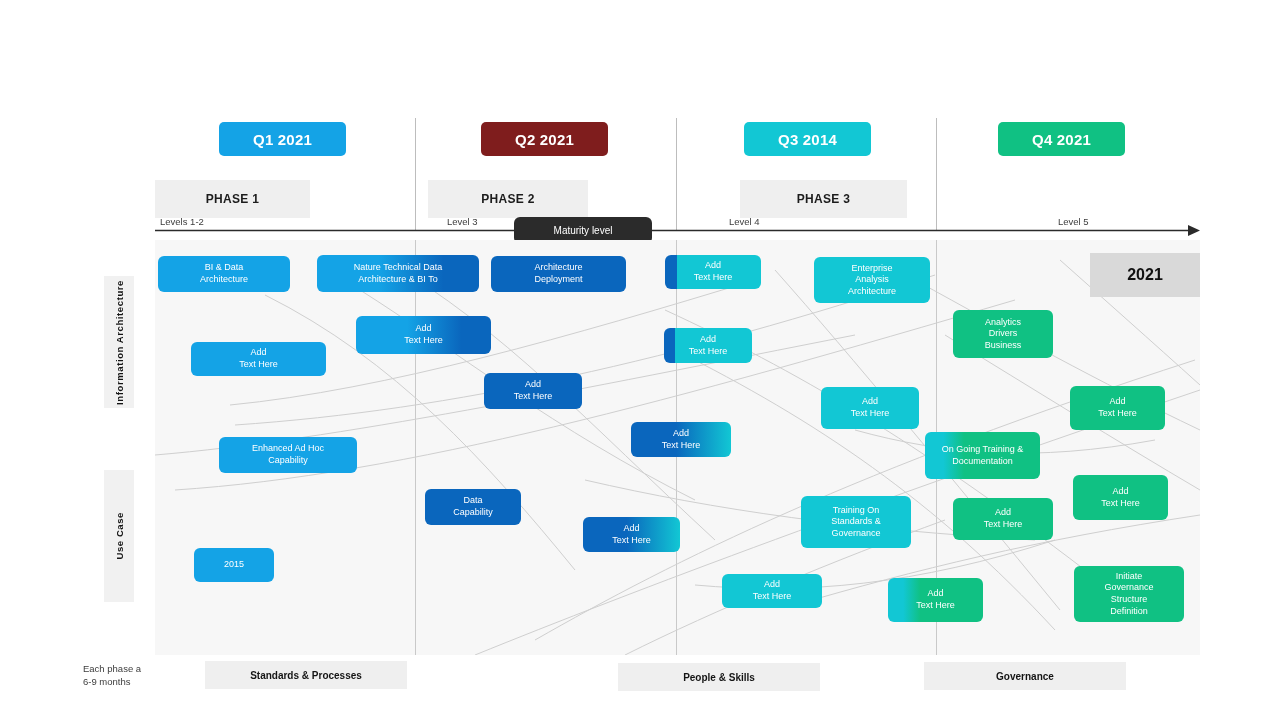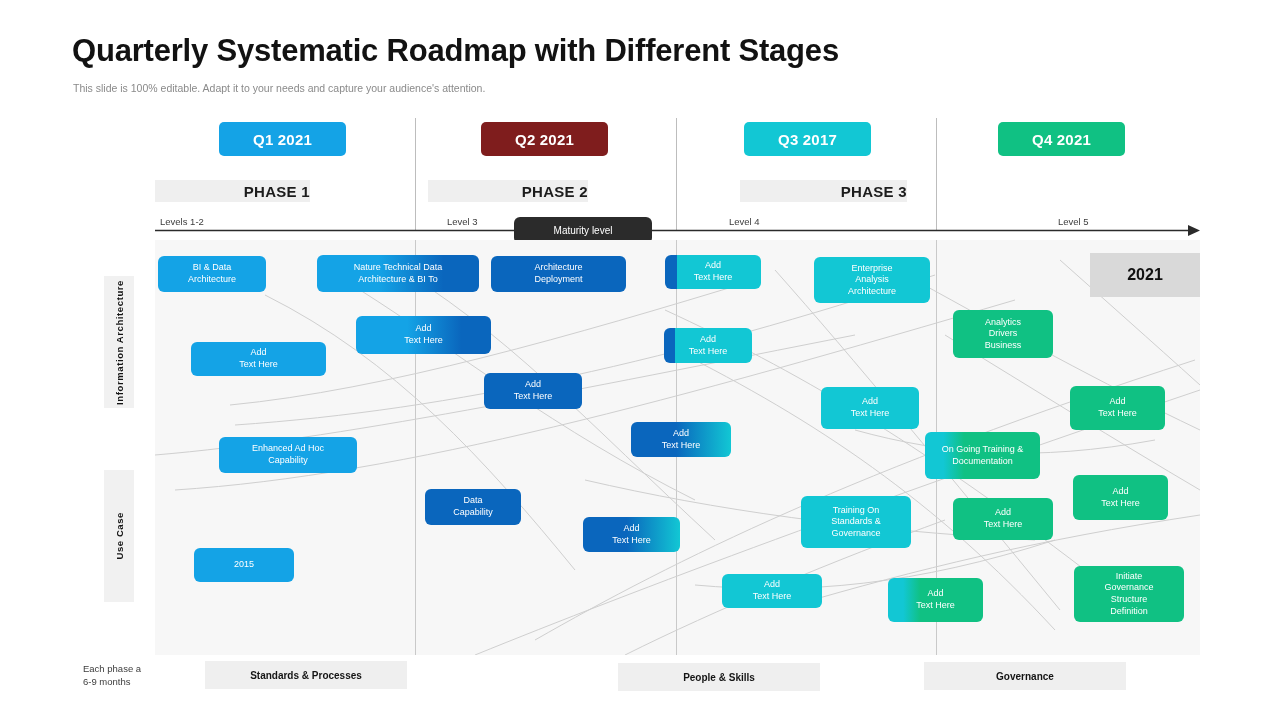--- a/index.html
+++ b/index.html
@@ -23,23 +23,23 @@
 
   
   .qpill{
     position:absolute;height:34px;border-radius:5px;
     display:flex;align-items:center;justify-content:center;
     color:#ffffff;font-size:15px;font-weight:bold;letter-spacing:0.2px;
   }
 
   
   .phase{
-    position:absolute;height:22px;background:#efefef;
-    display:flex;align-items:center;justify-content:flex-end;
-    font-size:15px;font-weight:bold;color:#1c1c1c;letter-spacing:0.3px;
+    position:absolute;height:38px;background:#efefef;
+    display:flex;align-items:center;justify-content:center;
+    font-size:12px;font-weight:bold;color:#1c1c1c;letter-spacing:0.3px;
   }
 
   
   .level{
     position:absolute;font-size:9.5px;color:#3d3d3d;white-space:nowrap;
   }
 
   
   .maturity{
     position:absolute;left:514px;top:217px;width:138px;height:27px;
@@ -91,31 +91,29 @@
     display:flex;align-items:center;justify-content:center;
     font-size:10px;font-weight:bold;color:#141414;
   }
   svg{position:absolute;left:0;top:0;pointer-events:none;}
 </style>
 </head>
 <body>
 
 <div id="slide">
 
-  <div class="title">Quarterly Systematic Roadmap with Different Stages</div>
-  <div class="subtitle">This slide is 100% editable. Adapt it to your needs and capture your audience's attention.</div>
 
   <div class="qpill" id="q0" style="left: 219px; top: 122px; width: 127px; background: rgb(20, 163, 230);">
       <span>Q1 2021</span>
     </div>
   <div class="qpill" id="q1" style="left: 481px; top: 122px; width: 127px; background: #7f1d1d;">
       <span>Q2 2021</span>
     </div>
   <div class="qpill" id="q2" style="left: 744px; top: 122px; width: 127px; background: rgb(18, 199, 212);">
-      <span>Q3 2017</span>
+      <span>Q3 2014</span>
     </div>
   <div class="qpill" id="q3" style="left: 998px; top: 122px; width: 127px; background: rgb(16, 193, 131);">
       <span>Q4 2021</span>
     </div>
 
   <div class="phase" style="left:155px;top:180px;width:155px;">
       <span>PHASE 1</span>
     </div>
   <div class="phase" style="left:428px;top:180px;width:160px;">
       <span>PHASE 2</span>
@@ -173,21 +171,21 @@
         <path d="M790,95 C880,150 960,200 1045,250"></path>
         <path d="M905,20 C950,60 995,100 1045,145"></path>
         <path d="M430,240 C560,270 700,290 880,300"></path>
         <path d="M640,365 C760,330 880,300 1045,275"></path>
         <path d="M470,415 C560,370 680,320 790,280"></path>
       </g>
     </svg>
   </div>
 
   <div id="node-layer">
-      <div class="node" style="left: 158px; top: 256px; width: 108px; height: 36px; background: rgb(20, 163, 230); justify-content: center;">
+      <div class="node" style="left: 158px; top: 256px; width: 132px; height: 36px; background: rgb(20, 163, 230); justify-content: center;">
         <span style="white-space: pre-line;">BI &amp; Data
 Architecture</span>
       </div>
       <div class="node" style="left: 295px; top: 255px; width: 162px; height: 37px; background: linear-gradient(90deg, rgb(20, 163, 230) 0%, rgb(20, 163, 230) 38%, rgb(10, 102, 189) 78%, rgb(10, 102, 189) 100%); margin-left: 22px;">
         <span style="white-space: pre-line;">Nature Technical Data
 Architecture &amp; BI To</span>
       </div>
       <div class="node" style="left: 491px; top: 256px; width: 135px; height: 36px; background: rgb(10, 102, 189);">
         <span style="white-space: pre-line;">Architecture
 Deployment</span>
@@ -256,21 +254,21 @@
 Text Here</span>
       </div>
       <div class="node" style="left: 1073px; top: 475px; width: 95px; height: 45px; background: rgb(16, 193, 131);">
         <span style="white-space: pre-line;">Add
 Text Here</span>
       </div>
       <div class="node" style="left: 583px; top: 517px; width: 97px; height: 35px; background: linear-gradient(90deg, rgb(10, 102, 189) 0%, rgb(10, 102, 189) 45%, rgb(18, 199, 212) 100%);">
         <span style="white-space: pre-line;">Add
 Text Here</span>
       </div>
-      <div class="node" style="left: 194px; top: 548px; width: 100px; height: 34px; background: rgb(20, 163, 230);">
+      <div class="node" style="left: 194px; top: 548px; width: 80px; height: 34px; background: rgb(20, 163, 230);">
         <span style="white-space: pre-line;">2015</span>
       </div>
       <div class="node" style="left: 722px; top: 574px; width: 100px; height: 34px; background: rgb(18, 199, 212);">
         <span style="white-space: pre-line;">Add
 Text Here</span>
       </div>
       <div class="node" style="left: 888px; top: 578px; width: 95px; height: 44px; background: linear-gradient(90deg, rgb(18, 199, 212) 0%, rgb(18, 199, 212) 16%, rgb(16, 193, 131) 34%, rgb(16, 193, 131) 100%);">
         <span style="white-space: pre-line;">Add
 Text Here</span>
       </div>

